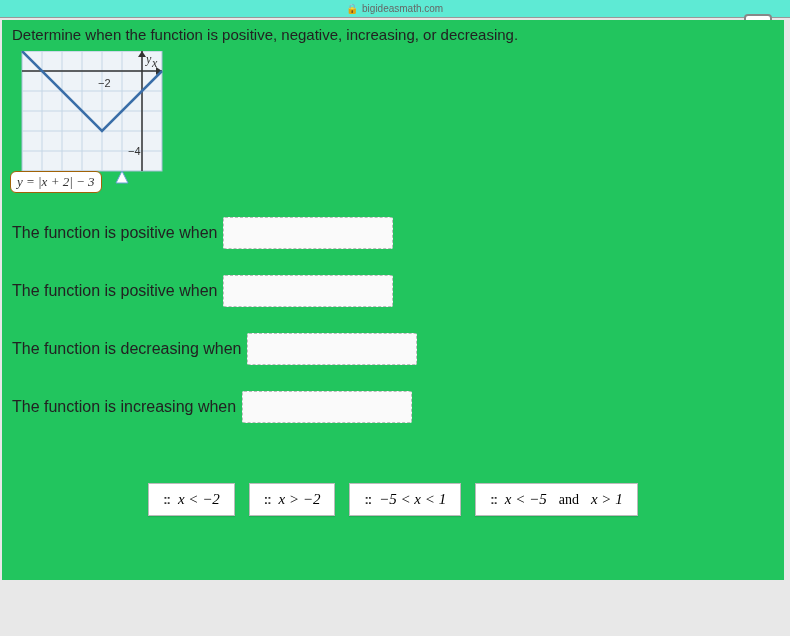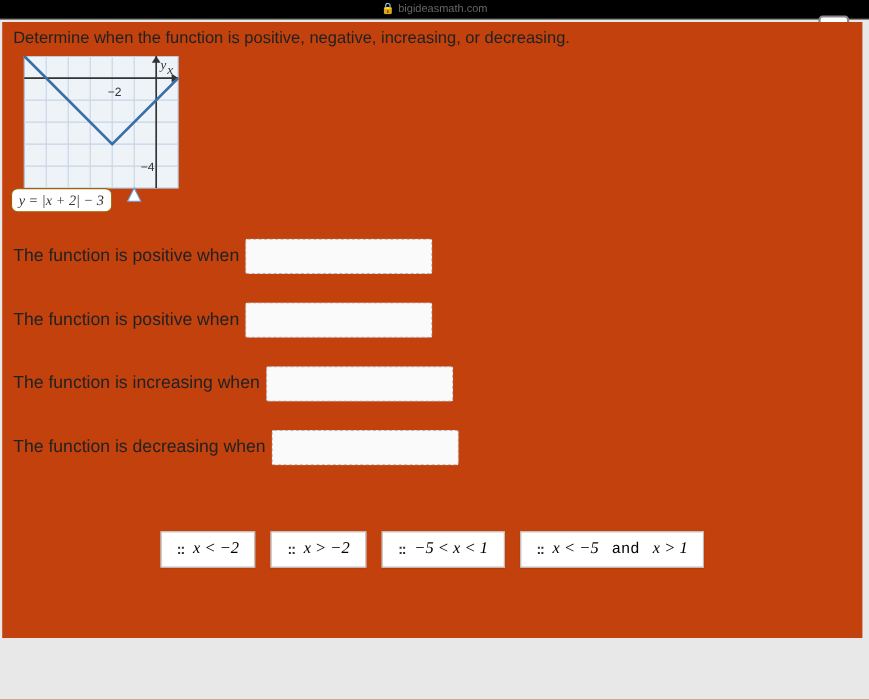--- a/index.html
+++ b/index.html
@@ -5,39 +5,39 @@
   * { box-sizing: border-box; margin: 0; padding: 0; }
   body {
     font-family: Arial, Helvetica, sans-serif;
     background: #e8e8e8;
     width: 790px;
     height: 636px;
     overflow: hidden;
   }
   .top-bar {
     height: 18px;
-    background: #000000;
+    background: #5eead4;
     text-align: center;
     font-size: 10px;
     color: #666;
     line-height: 18px;
     border-bottom: 1px solid #999;
   }
   .book-icon {
     position: absolute;
     right: 18px;
     top: 14px;
     width: 28px;
     height: 20px;
     border: 2px solid #888;
     border-radius: 4px;
     background: #fff;
   }
   .content {
-    background: #c2410c;
+    background: #22c55e;
     margin: 2px 6px 0 2px;
     padding: 6px 10px 10px 10px;
     min-height: 560px;
     position: relative;
   }
   .question {
     font-size: 15px;
     color: #222;
     margin-bottom: 8px;
   }
@@ -98,21 +98,21 @@
     box-shadow: 0 1px 1px rgba(0,0,0,0.1);
   }
   .grip {
     font-style: normal;
     font-weight: bold;
     font-family: Arial, sans-serif;
     color: #333;
     letter-spacing: -1px;
     font-size: 13px;
   }
-  .and-word { font-style: normal; font-family: Liberation Mono, monospace; font-size: 14px; margin: 0 4px; }
+  .and-word { font-style: normal; font-family: Liberation Serif, serif; font-size: 14px; margin: 0 4px; }
 </style>
 </head>
 <body>
 
 <div class="top-bar">
   <span>🔒</span>
   <span>bigideasmath.com</span>
 </div>
 <div class="book-icon"></div>
 
@@ -159,26 +159,26 @@
     <span class="row-label">The function is positive when</span>
     <div class="dropzone"></div>
   </div>
 
   <div class="row">
     <span class="row-label">The function is positive when</span>
     <div class="dropzone"></div>
   </div>
 
   <div class="row">
+    <span class="row-label">The function is decreasing when</span>
+    <div class="dropzone"></div>
+  </div>
+
+  <div class="row">
     <span class="row-label">The function is increasing when</span>
-    <div class="dropzone"></div>
-  </div>
-
-  <div class="row">
-    <span class="row-label">The function is decreasing when</span>
     <div class="dropzone"></div>
   </div>
 
   <div class="options">
     <div class="option">
       <span class="grip">::</span>
       <span>x &lt; −2</span>
     </div>
     <div class="option">
       <span class="grip">::</span>

